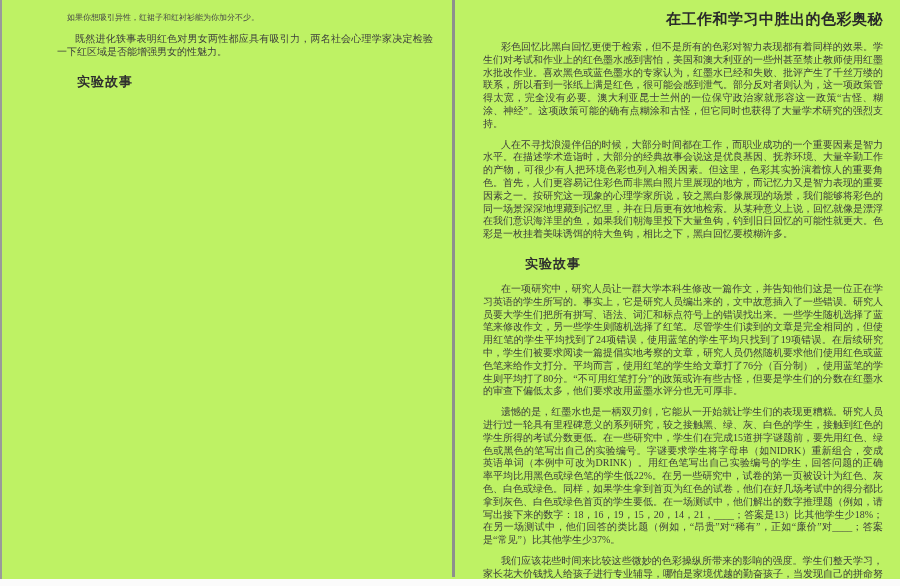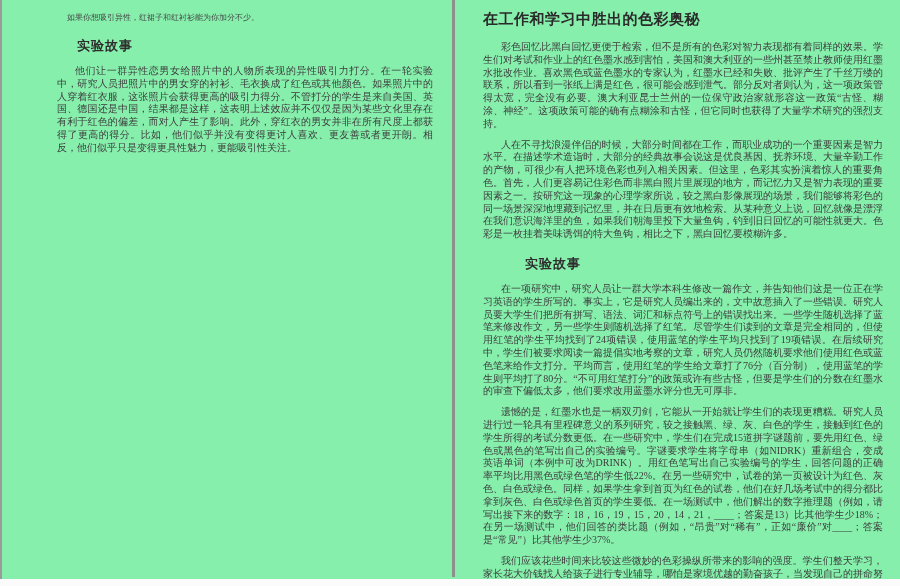--- a/index.html
+++ b/index.html
@@ -3,21 +3,21 @@
 <meta charset="utf-8">
 <style>
   * { margin:0; padding:0; box-sizing:border-box; }
   html,body { width:900px; height:586px; background:#ffffff; }
   body {
     font-family:"Liberation Serif","DejaVu Serif",serif;
     color:#3c3c3c;
     position:relative;
     overflow:hidden;
   }
-  .spread { position:absolute; inset:0; background:#86efac; }
+  .spread { position:absolute; inset:0; background:#bef264; }
 
   .edge-line {
     position:absolute; top:0; left:0;
     width:2px; height:582px;
     background:#9a9a9a;
   }
   .divider {
     position:absolute; top:0; left:452px;
     width:3px; height:577px;
     background:#8e8e8e;
@@ -53,33 +53,34 @@
     margin:14px 0 10px 20px;
     letter-spacing:1px;
   }
   .page-right h3.subhead { margin-left:42px; }
   h2.chapter-title {
     font-size:15px;
     font-weight:bold;
     color:#2a2a2a;
     letter-spacing:0.5px;
     margin:4px 0 12px 0;
+    text-align:right;
   }
 </style>
 </head>
 <body>
 
 <div class="spread">
 
   <div class="edge-line"></div>
 
   <div class="page page-left">
     <p class="quote">如果你想吸引异性，红裙子和红衬衫能为你加分不少。</p>
+    <p class="body">既然进化轶事表明红色对男女两性都应具有吸引力，两名社会心理学家决定检验一下红区域是否能增强男女的性魅力。</p>
     <h3 class="subhead">实验故事</h3>
-    <p class="body">他们让一群异性恋男女给照片中的人物所表现的异性吸引力打分。在一轮实验中，研究人员把照片中的男女穿的衬衫、毛衣换成了红色或其他颜色。如果照片中的人穿着红衣服，这张照片会获得更高的吸引力得分。不管打分的学生是来自美国、英国、德国还是中国，结果都是这样，这表明上述效应并不仅仅是因为某些文化里存在有利于红色的偏差，而对人产生了影响。此外，穿红衣的男女并非在所有尺度上都获得了更高的得分。比如，他们似乎并没有变得更讨人喜欢、更友善或者更开朗。相反，他们似乎只是变得更具性魅力，更能吸引性关注。</p>
   </div>
 
   <div class="divider"></div>
 
   <div class="page page-right">
     <h2 class="chapter-title">在工作和学习中胜出的色彩奥秘</h2>
     <p class="body">彩色回忆比黑白回忆更便于检索，但不是所有的色彩对智力表现都有着同样的效果。学生们对考试和作业上的红色墨水感到害怕，美国和澳大利亚的一些州甚至禁止教师使用红墨水批改作业。喜欢黑色或蓝色墨水的专家认为，红墨水已经和失败、批评产生了千丝万缕的联系，所以看到一张纸上满是红色，很可能会感到泄气。部分反对者则认为，这一项政策管得太宽，完全没有必要。澳大利亚昆士兰州的一位保守政治家就形容这一政策“古怪、糊涂、神经”。这项政策可能的确有点糊涂和古怪，但它同时也获得了大量学术研究的强烈支持。</p>
     <p class="body">人在不寻找浪漫伴侣的时候，大部分时间都在工作，而职业成功的一个重要因素是智力水平。在描述学术造诣时，大部分的经典故事会说这是优良基因、抚养环境、大量辛勤工作的产物，可很少有人把环境色彩也列入相关因素。但这里，色彩其实扮演着惊人的重要角色。首先，人们更容易记住彩色而非黑白照片里展现的地方，而记忆力又是智力表现的重要因素之一。按研究这一现象的心理学家所说，较之黑白影像展现的场景，我们能够将彩色的同一场景深深地埋藏到记忆里，并在日后更有效地检索。从某种意义上说，回忆就像是漂浮在我们意识海洋里的鱼，如果我们朝海里投下大量鱼钩，钓到旧日回忆的可能性就更大。色彩是一枚挂着美味诱饵的特大鱼钩，相比之下，黑白回忆要模糊许多。</p>
     <h3 class="subhead">实验故事</h3>
     <p class="body">在一项研究中，研究人员让一群大学本科生修改一篇作文，并告知他们这是一位正在学习英语的学生所写的。事实上，它是研究人员编出来的，文中故意插入了一些错误。研究人员要大学生们把所有拼写、语法、词汇和标点符号上的错误找出来。一些学生随机选择了蓝笔来修改作文，另一些学生则随机选择了红笔。尽管学生们读到的文章是完全相同的，但使用红笔的学生平均找到了24项错误，使用蓝笔的学生平均只找到了19项错误。在后续研究中，学生们被要求阅读一篇提倡实地考察的文章，研究人员仍然随机要求他们使用红色或蓝色笔来给作文打分。平均而言，使用红笔的学生给文章打了76分（百分制），使用蓝笔的学生则平均打了80分。“不可用红笔打分”的政策或许有些古怪，但要是学生们的分数在红墨水的审查下偏低太多，他们要求改用蓝墨水评分也无可厚非。</p>

